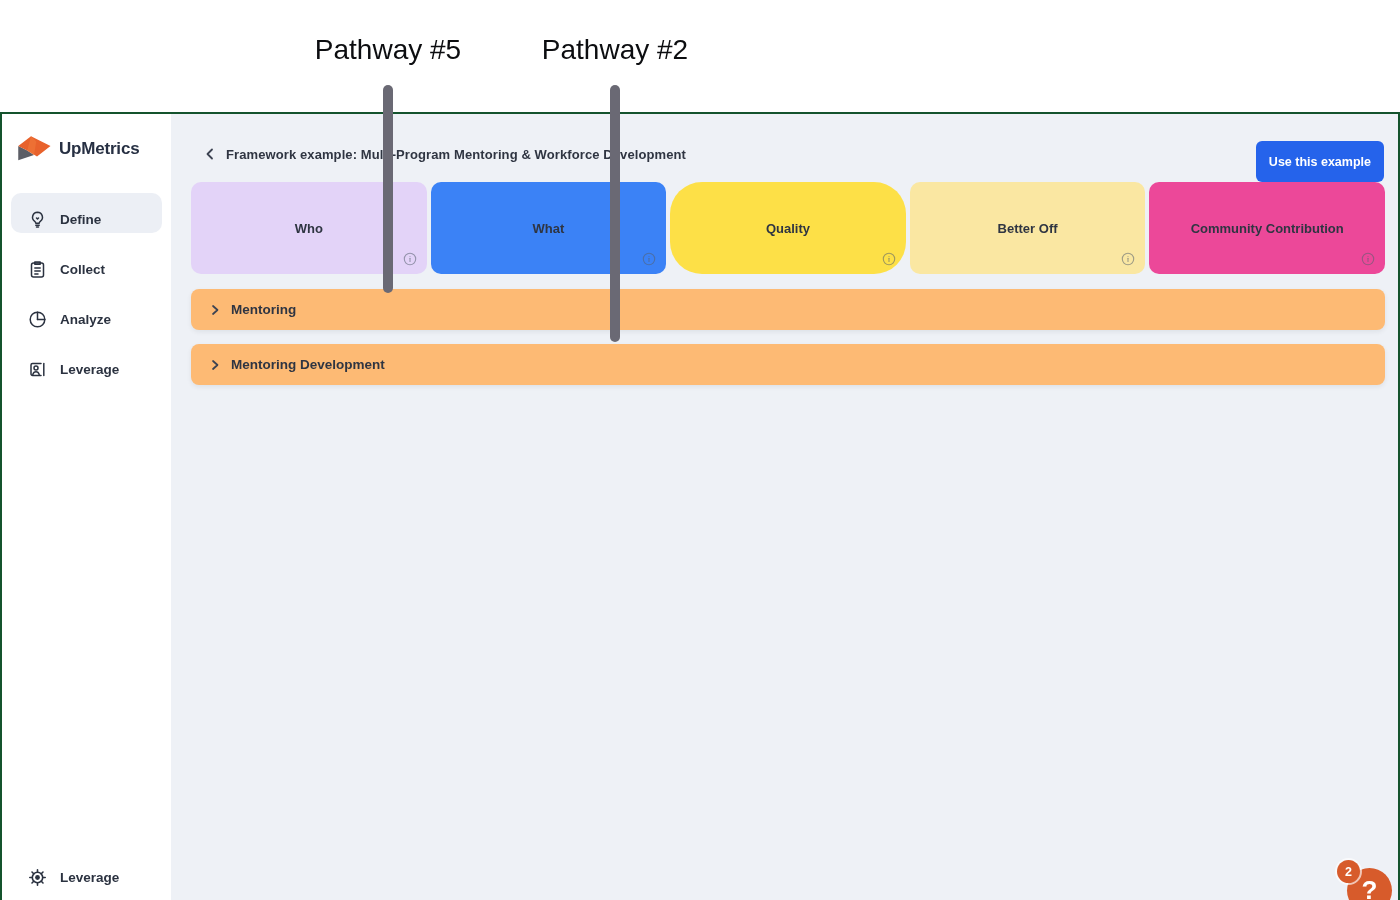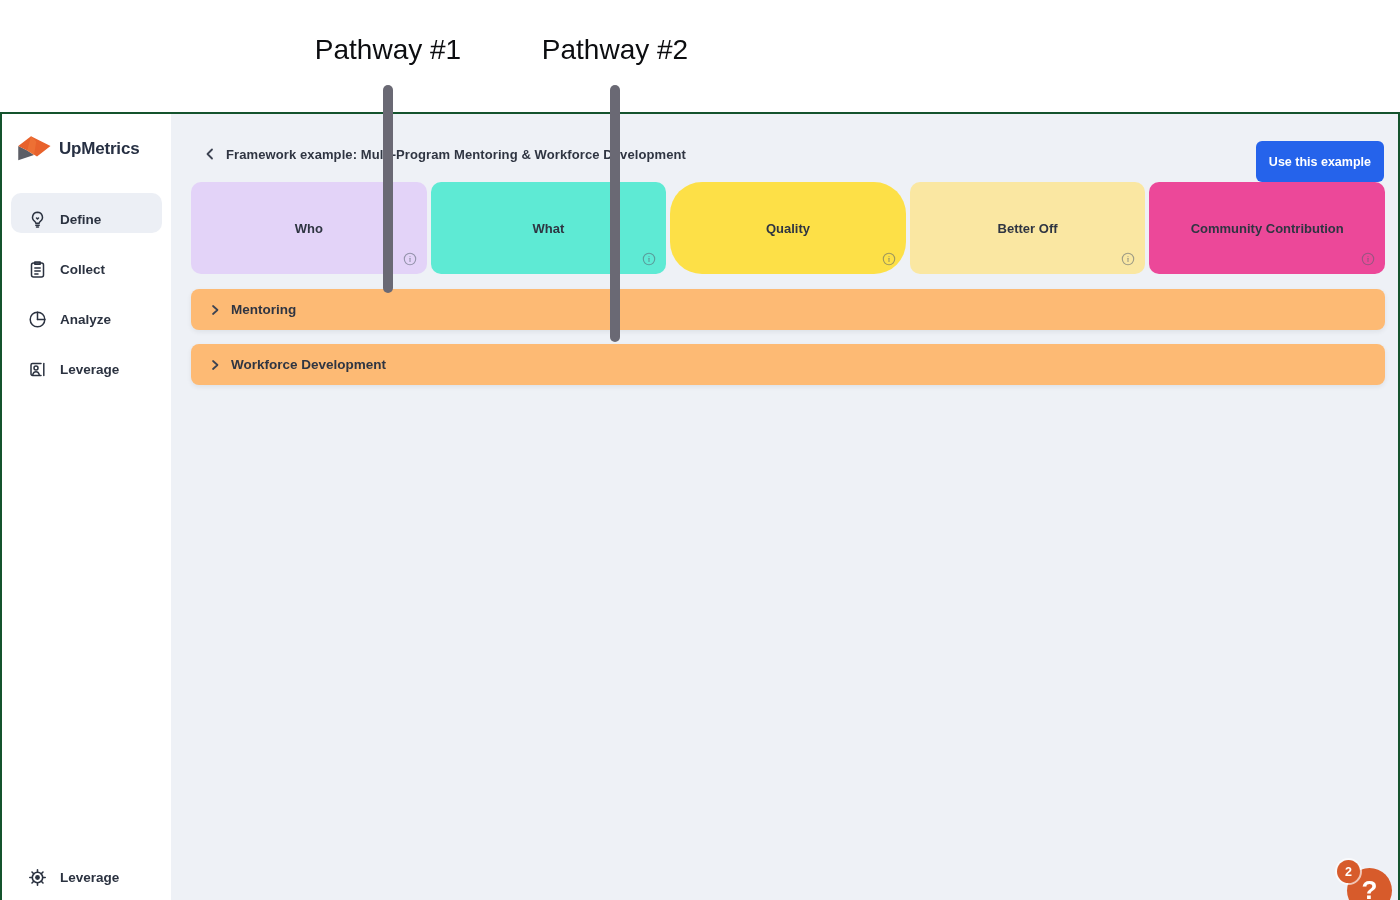--- a/index.html
+++ b/index.html
@@ -203,21 +203,21 @@
     align-items: center;
     justify-content: center;
     color: #ffffff;
     font-size: 12.5px;
     font-weight: 700;
   }
 </style>
 </head>
 <body>
 
-<div class="annotation-label p1">Pathway #1</div>
+<div class="annotation-label p1">Pathway #5</div>
 <div class="annotation-label p2">Pathway #2</div>
 <div class="pathway-line l1" style="background-color: rgb(106, 105, 116);"></div>
 <div class="pathway-line l2" style="background-color: rgb(106, 105, 116);"></div>
 
 <div class="app-window">
 
   <div class="sidebar">
     <div class="logo">
       <span style="display:flex;">
         <svg width="36" height="30" viewBox="0 0 48 40">
@@ -307,21 +307,21 @@
         <span class="fw-card-label">Who</span>
         <span class="info-icon">
           <svg width="14" height="14" viewBox="0 0 14 14" fill="none" stroke="#55606e" stroke-width="1.1" stroke-linecap="round">
             <circle cx="7" cy="7" r="5.7"></circle>
               <path d="M7 6.3v3.2"></path>
               <circle cx="7" cy="4.4" r="0.5" fill="#55606e" stroke="none"></circle>
           </svg>
         </span>
       </div>
 
-      <div class="fw-card" style="background-color: #5eead4;">
+      <div class="fw-card" style="background-color: #3b82f6;">
         <span class="fw-card-label">What</span>
         <span class="info-icon">
           <svg width="14" height="14" viewBox="0 0 14 14" fill="none" stroke="#55606e" stroke-width="1.1" stroke-linecap="round">
             <circle cx="7" cy="7" r="5.7"></circle>
               <path d="M7 6.3v3.2"></path>
               <circle cx="7" cy="4.4" r="0.5" fill="#55606e" stroke="none"></circle>
           </svg>
         </span>
       </div>
 
@@ -363,21 +363,21 @@
       <svg width="12" height="12" viewBox="0 0 12 12" fill="none" stroke="#3c4352" stroke-width="1.7" stroke-linecap="round" stroke-linejoin="round">
         <polyline points="4,2 8.5,6 4,10"></polyline>
       </svg>
       <span class="pathway-row-label">Mentoring</span>
     </div>
 
     <div class="pathway-row r2">
       <svg width="12" height="12" viewBox="0 0 12 12" fill="none" stroke="#3c4352" stroke-width="1.7" stroke-linecap="round" stroke-linejoin="round">
         <polyline points="4,2 8.5,6 4,10"></polyline>
       </svg>
-      <span class="pathway-row-label">Workforce Development</span>
+      <span class="pathway-row-label">Mentoring Development</span>
     </div>
 
     <div class="help-button" style="background-color: rgb(215, 91, 43);">
       <span>?</span>
       <span class="help-badge" style="background-color: rgb(215, 91, 43);">2</span>
     </div>
 
   </div>
 </div>
 

